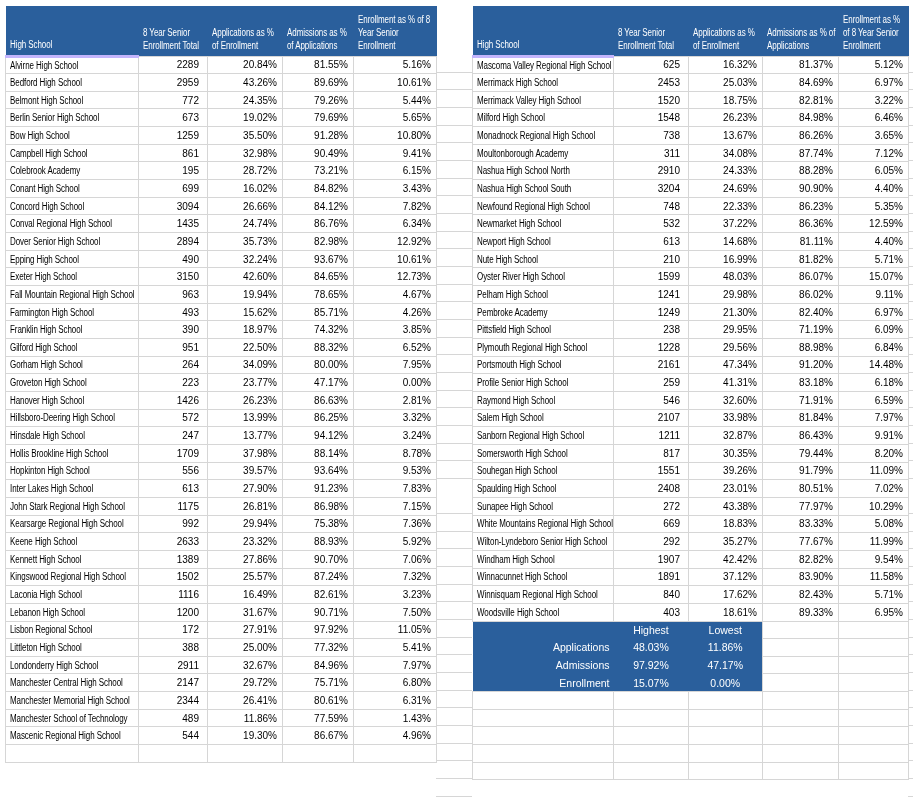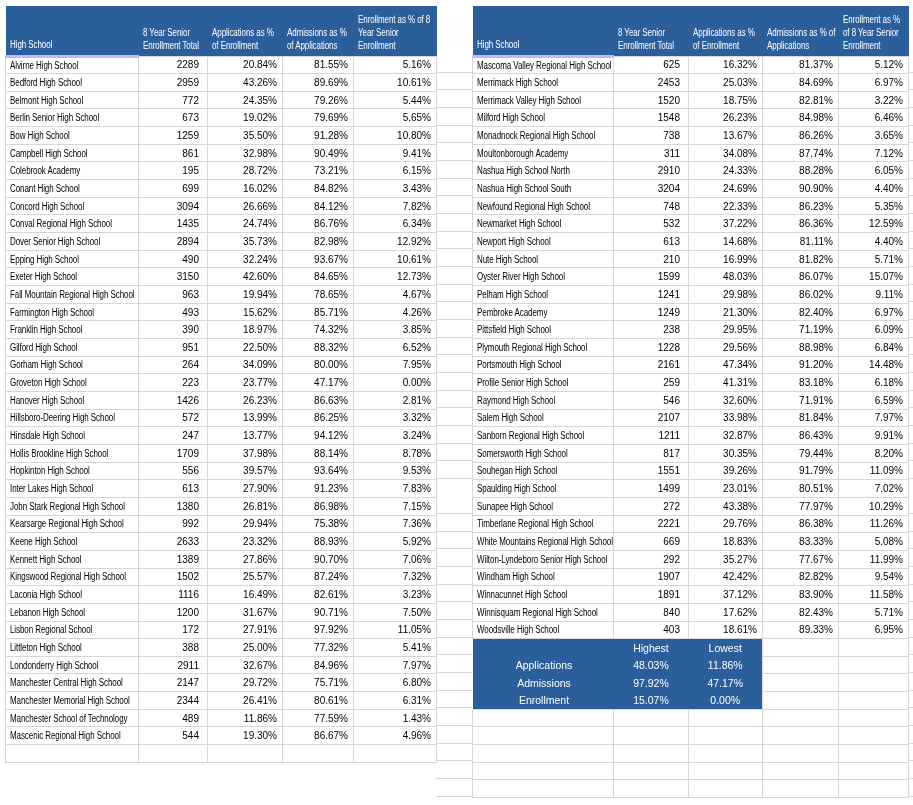--- a/index.html
+++ b/index.html
@@ -28,21 +28,21 @@
   td.school { text-align:left; }
   td.num    { text-align:right; padding-right:5px; }
   td.tot    { padding-right:8px; }
   td.empty  { background:#fff; }
 
   
   .cnd  { display:inline-block; transform:scaleX(0.8); transform-origin:0 100%; width:125%; letter-spacing:-0.1px; }
 
   
   td.sum { background: var(--hdr,#2A5F9C); color:#fff; border:0; font-size:10.5px; }
-  td.sum-label { text-align:center; padding-left:6px; }
+  td.sum-label { text-align:right; padding-left:6px; }
   td.sum-head, td.sum-val { text-align:center; padding:0 2px; }
 
   
   .gridline-strip {
     position:absolute; top:55px; height:750px; background:#fff;
     background-image: repeating-linear-gradient(
       to bottom,
       transparent 0px, transparent 16.66px,
       var(--grid,#D6D6D6) 16.66px, var(--grid,#D6D6D6) 17.66px);
   }
@@ -245,21 +245,21 @@
         </tr>
         <tr>
           <td class="school"><span class="cnd">Inter Lakes High School</span></td>
           <td class="num tot">613</td>
           <td class="num">27.90%</td>
           <td class="num">91.23%</td>
           <td class="num">7.83%</td>
         </tr>
         <tr>
           <td class="school"><span class="cnd">John Stark Regional High School</span></td>
-          <td class="num tot">1380</td>
+          <td class="num tot">1175</td>
           <td class="num">26.81%</td>
           <td class="num">86.98%</td>
           <td class="num">7.15%</td>
         </tr>
         <tr>
           <td class="school"><span class="cnd">Kearsarge Regional High School</span></td>
           <td class="num tot">992</td>
           <td class="num">29.94%</td>
           <td class="num">75.38%</td>
           <td class="num">7.36%</td>
@@ -539,40 +539,33 @@
         </tr>
         <tr>
           <td class="school"><span class="cnd">Souhegan High School</span></td>
           <td class="num tot">1551</td>
           <td class="num">39.26%</td>
           <td class="num">91.79%</td>
           <td class="num">11.09%</td>
         </tr>
         <tr>
           <td class="school"><span class="cnd">Spaulding High School</span></td>
-          <td class="num tot">1499</td>
+          <td class="num tot">2408</td>
           <td class="num">23.01%</td>
           <td class="num">80.51%</td>
           <td class="num">7.02%</td>
         </tr>
         <tr>
           <td class="school"><span class="cnd">Sunapee High School</span></td>
           <td class="num tot">272</td>
           <td class="num">43.38%</td>
           <td class="num">77.97%</td>
           <td class="num">10.29%</td>
         </tr>
         <tr>
-          <td class="school"><span class="cnd">Timberlane Regional High School</span></td>
-          <td class="num tot">2221</td>
-          <td class="num">29.76%</td>
-          <td class="num">86.38%</td>
-          <td class="num">11.26%</td>
-        </tr>
-        <tr>
           <td class="school"><span class="cnd">White Mountains Regional High School</span></td>
           <td class="num tot">669</td>
           <td class="num">18.83%</td>
           <td class="num">83.33%</td>
           <td class="num">5.08%</td>
         </tr>
         <tr>
           <td class="school"><span class="cnd">Wilton-Lyndeboro Senior High School</span></td>
           <td class="num tot">292</td>
           <td class="num">35.27%</td>

